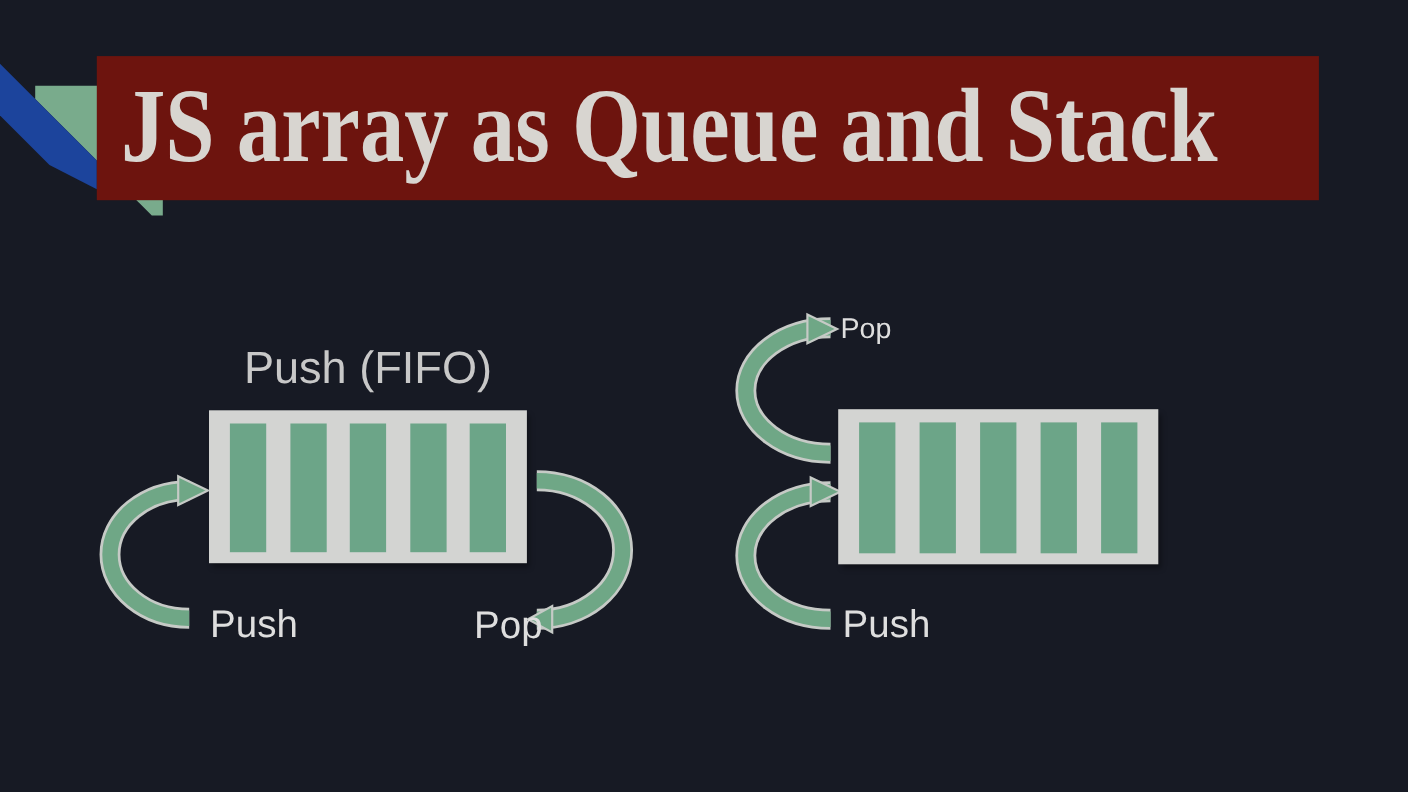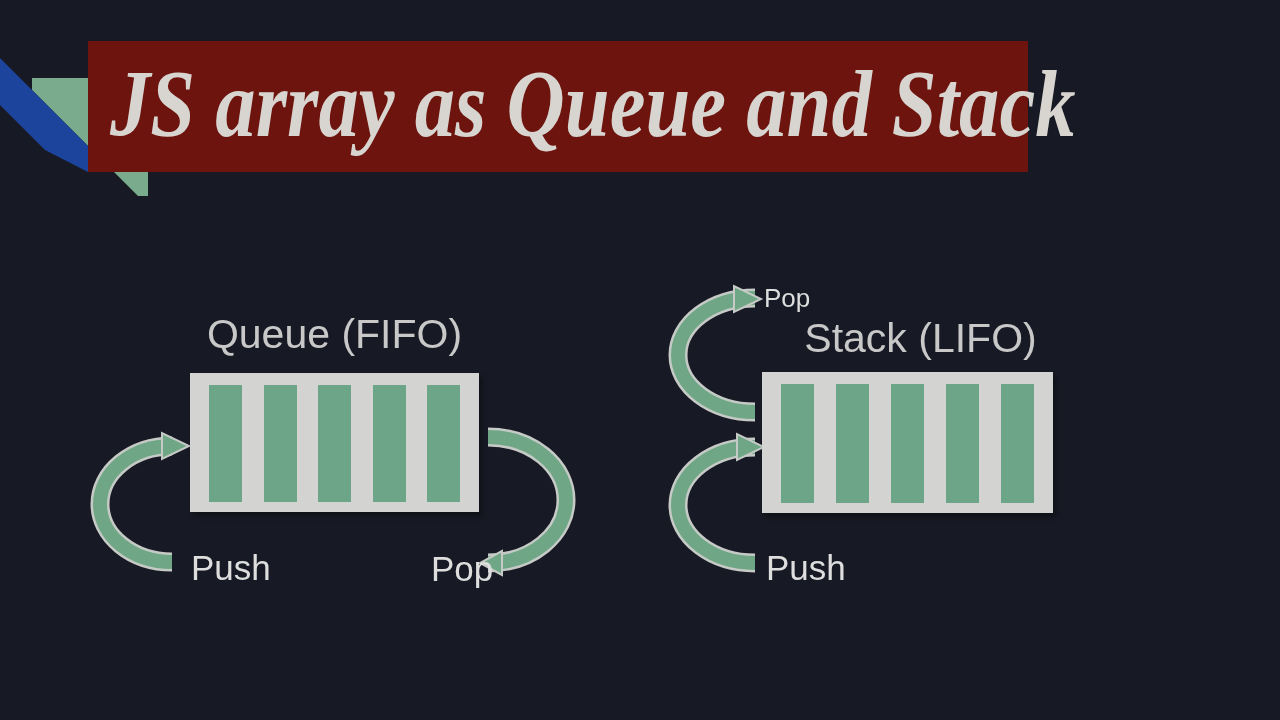--- a/index.html
+++ b/index.html
@@ -15,25 +15,24 @@
     width: 1280px; height: 720px;
     z-index: 1;
   }
   .ribbon-green { fill: var(--ribbon-green); }
   .ribbon-blue  { fill: var(--ribbon-blue); }
   .arrow-under  { fill: none; stroke: var(--arrow-outline); stroke-width: 19; }
   .arrow-main   { fill: none; stroke: var(--arrow-green);  stroke-width: 14; }
   .arrow-head   { fill: var(--arrow-green); stroke: var(--arrow-outline); stroke-width: 2; }
 
   .banner {
-    position: absolute; left: 88px; top: 41px;
-    width: 940px; height: 131px;
+    position: absolute; left: 88px; top: 51px;
+    width: 1111px; height: 131px;
     background: var(--banner-red);
     z-index: 2;
-    font-style: italic;
   }
   .banner-title {
     position: absolute; left: 22px; top: 50%;
     transform: translateY(-53%) scaleX(0.84);
     transform-origin: left center;
     font-family: "Liberation Serif", serif;
     font-weight: bold;
     font-size: 96px;
     color: var(--title-text);
     white-space: nowrap;
@@ -112,32 +111,31 @@
       <polygon class="arrow-head" points="737,434 737,460 764,447"></polygon>
     </g>
   </svg>
 
   <div class="banner">
     <span class="banner-title">JS array as Queue and Stack</span>
   </div>
 
   <div class="diagram-layer">
 
-    <div class="diagram-heading" id="queue-heading">Queue (FIFO)</div>
+    <div class="diagram-heading" id="queue-heading">Push (FIFO)</div>
     <div class="array-box" id="queue-box">
         <div class="cell"></div>
         <div class="cell"></div>
         <div class="cell"></div>
         <div class="cell"></div>
         <div class="cell"></div>
       </div>
     <div class="op-label" id="queue-push-label">Push</div>
     <div class="op-label" id="queue-pop-label">Pop</div>
 
-    <div class="diagram-heading" id="stack-heading">Stack (LIFO)</div>
     <div class="array-box" id="stack-box">
         <div class="cell"></div>
         <div class="cell"></div>
         <div class="cell"></div>
         <div class="cell"></div>
         <div class="cell"></div>
       </div>
     <div class="op-label" id="stack-pop-label">Pop</div>
     <div class="op-label" id="stack-push-label">Push</div>
 

